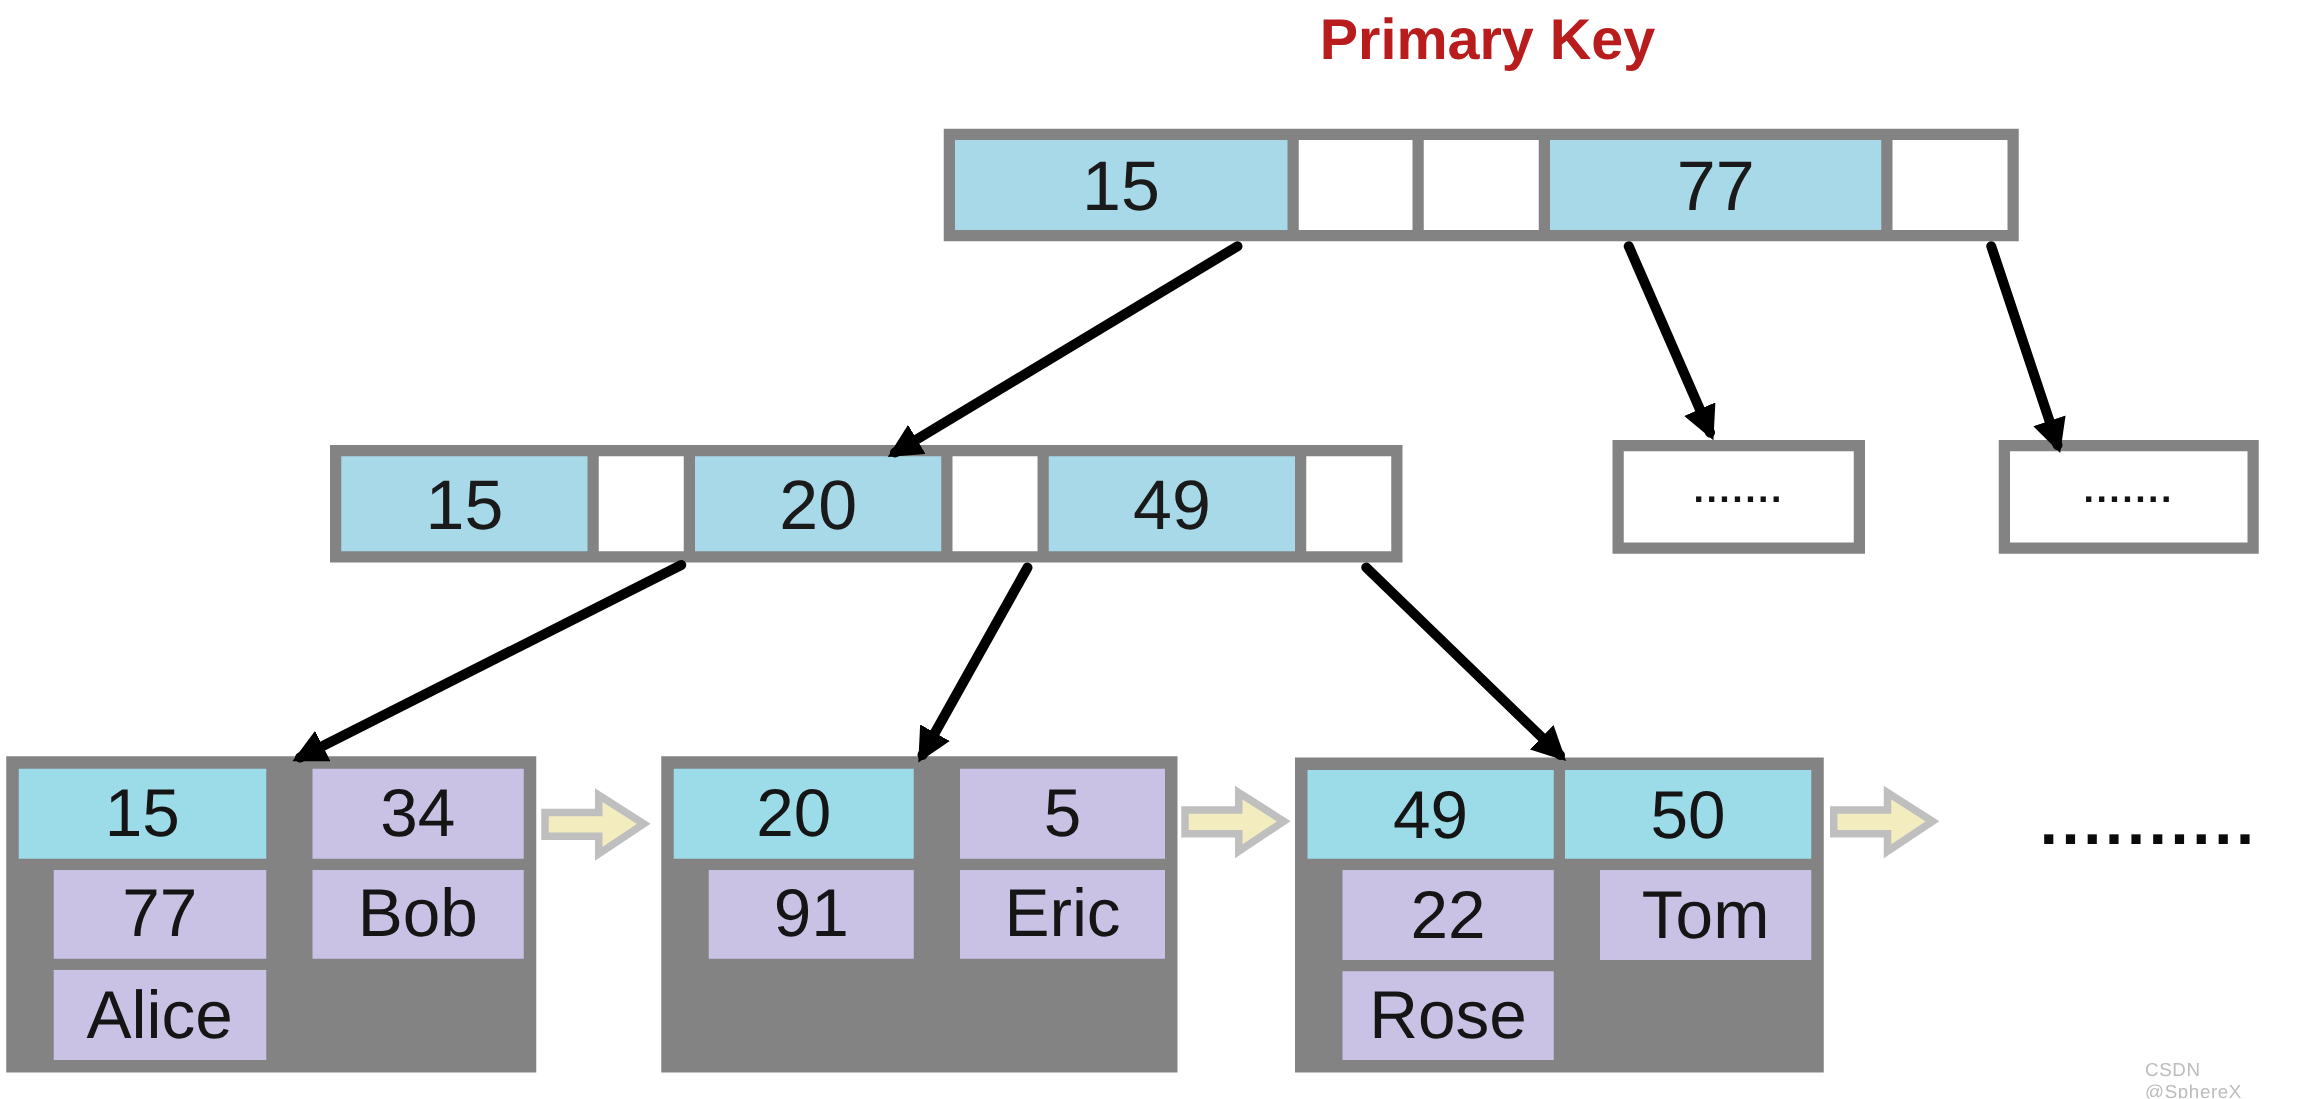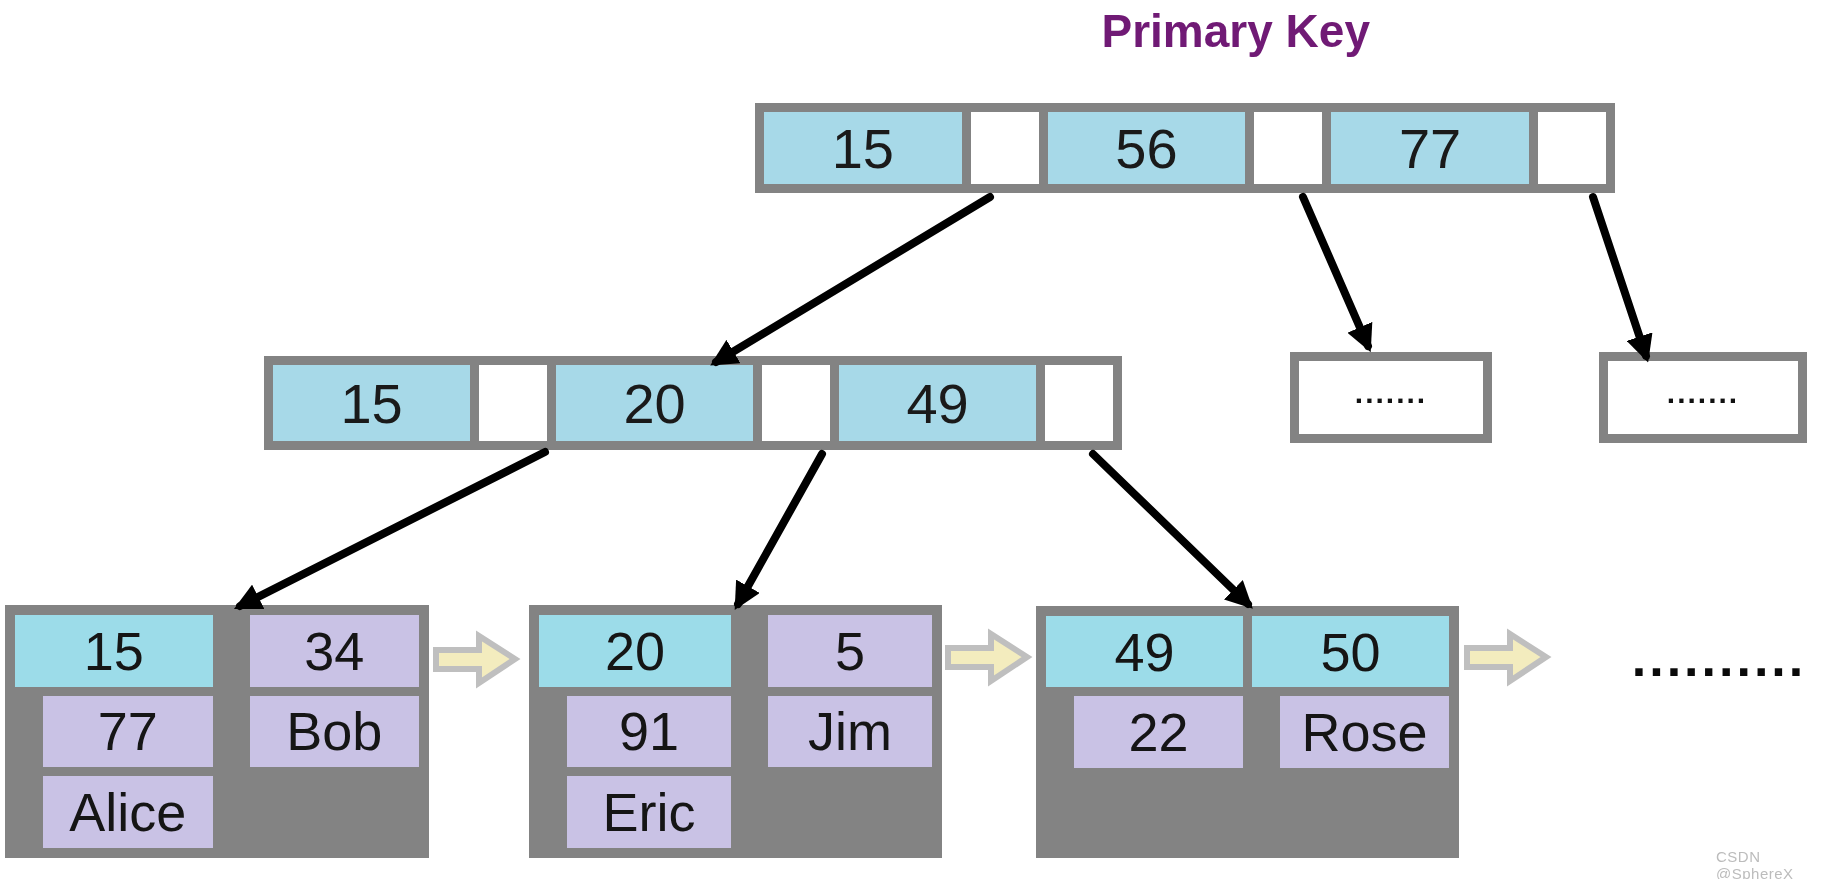--- a/index.html
+++ b/index.html
@@ -1,22 +1,22 @@
 <!DOCTYPE html>
 <html><head>
 <meta charset="utf-8">
 <style>
   html,body{margin:0;padding:0;background:#ffffff;}
   .canvas{
     position:relative;width:1839px;height:879px;background:#ffffff;overflow:hidden;
     font-family:"Liberation Sans", sans-serif;color:#1a1a1a;
   }
   .title{
-    position:absolute;left:1010px;top:4px;width:360px;text-align:right;
-    font-size:46px;font-weight:600;color:#701a75;letter-spacing:0px;
+    position:absolute;left:1010px;top:4px;width:360px;text-align:center;
+    font-size:46px;font-weight:600;color:#b91c1c;letter-spacing:0px;
   }
   
   .node{
     position:absolute;background:#838383;display:flex;gap:9px;padding:9px;box-sizing:border-box;
   }
   .node .cell{
     display:flex;align-items:center;justify-content:center;
     font-size:56px;color:#1a1a1a;
   }
   .node .key{flex:2.9;background:#a7d9e8;}
@@ -52,21 +52,20 @@
 </head>
 <body>
 
 <div class="canvas">
 
   <div class="title">Primary Key</div>
 
   <div class="node" style="left:755px;top:103px;width:860px;height:90px;">
     <div class="cell key">15</div>
     <div class="cell ptr"></div>
-    <div class="cell key">56</div>
     <div class="cell ptr"></div>
     <div class="cell key">77</div>
     <div class="cell ptr"></div>
   </div>
 
   <div class="node" style="left:264px;top:356px;width:858px;height:94px;">
     <div class="cell key">15</div>
     <div class="cell ptr"></div>
     <div class="cell key">20</div>
     <div class="cell ptr"></div>
@@ -86,28 +85,28 @@
     <div class="lcell purple">34</div>
     <div class="lcell purple">77</div>
     <div class="lcell purple">Bob</div>
     <div class="lcell purple">Alice</div>
   </div>
 
   <div class="leaf" style="left:529px;top:605px;width:413px;height:253px;">
     <div class="lcell blue">20</div>
     <div class="lcell purple">5</div>
     <div class="lcell purple">91</div>
-    <div class="lcell purple">Jim</div>
     <div class="lcell purple">Eric</div>
   </div>
 
   <div class="leaf" style="left:1036px;top:606px;width:423px;height:252px;">
     <div class="lcell blue">49</div>
     <div class="lcell blue">50</div>
     <div class="lcell purple">22</div>
+    <div class="lcell purple">Tom</div>
     <div class="lcell purple">Rose</div>
   </div>
 
   <svg class="yarrow" style="left:430px;top:628px;" width="92" height="64" viewBox="0 0 92 64">
     <polygon points="6,22 49,22 49,8 85,31 49,55 49,41 6,41" fill="#f3ecbe" stroke="#bfbfbf" stroke-width="6" stroke-linejoin="miter"></polygon>
   </svg>
   <svg class="yarrow" style="left:942px;top:626px;" width="92" height="64" viewBox="0 0 92 64">
     <polygon points="6,22 49,22 49,8 85,31 49,55 49,41 6,41" fill="#f3ecbe" stroke="#bfbfbf" stroke-width="6" stroke-linejoin="miter"></polygon>
   </svg>
   <svg class="yarrow" style="left:1461px;top:626px;" width="92" height="64" viewBox="0 0 92 64">

